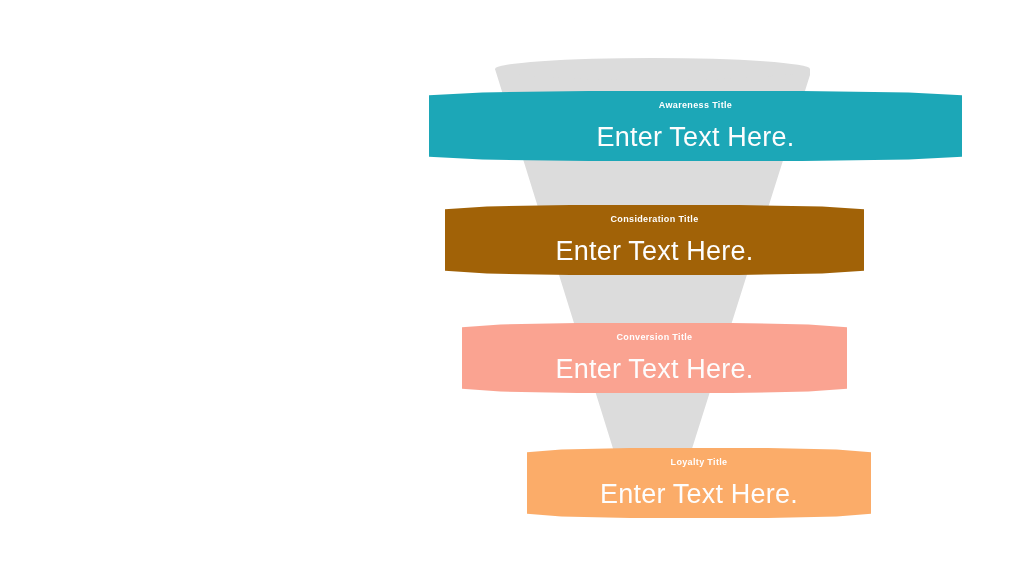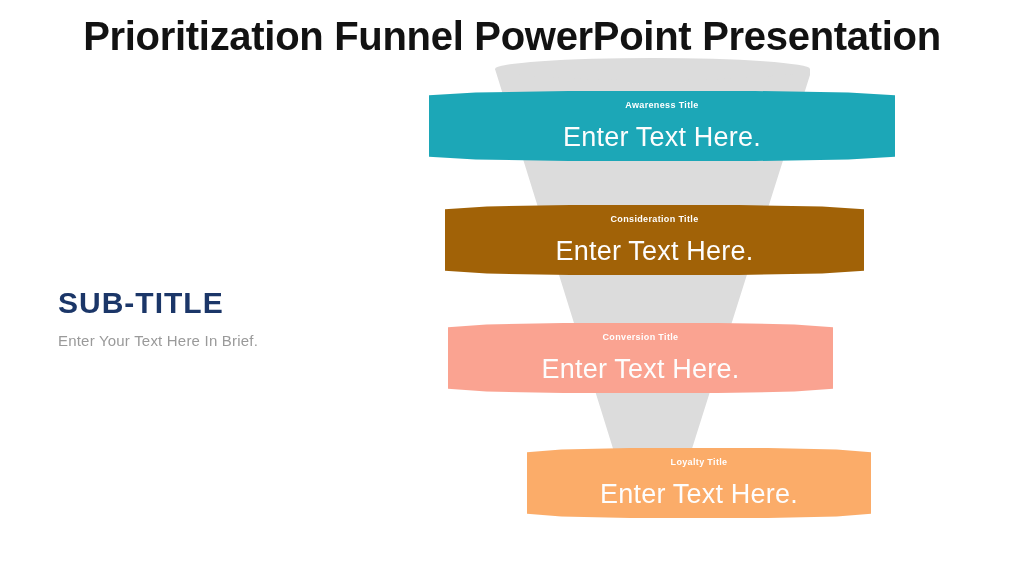--- a/index.html
+++ b/index.html
@@ -101,58 +101,53 @@
     letter-spacing: 0.2px;
     color: #fdfdfd;
     line-height: 1;
   }
 </style>
 </head>
 <body>
 
 <div id="slide" style="background: rgb(255, 255, 255);">
 
-  <div id="slide-title" style="color: rgb(18, 18, 18);">Prioritization Funnel PowerPoint Presentation</div>
 
-  <div id="left-block">
-    <div id="sub-title" style="color: rgb(27, 54, 104);">SUB-TITLE</div>
-    <div id="sub-text" style="color: rgb(154, 154, 154);">Enter Your Text Here In Brief.</div>
-  </div>
 
   <div id="funnel-graphic">
 
     <svg id="funnel-svg" viewBox="0 0 500 490" preserveAspectRatio="none">
       <path id="funnel-body" d="M 95 14
                C 150 4, 350 4, 410 14
                L 410 20
                L 290 400
                L 290 405
                L 215 405
                L 215 400
                Z" fill="#dcdcdc"></path>
       <ellipse id="funnel-top-rim" cx="252.5" cy="14" rx="157.5" ry="11" fill="#dcdcdc"></ellipse>
     </svg>
 
-    <div class="funnel-band band-1" style="left:29px; top:36px; width:466px; height:70px;
+    <div class="funnel-band band-1" style="left:29px; top:36px; width:533px; height:70px;
                 background:#1ca7b7;
                 clip-path: polygon(0% 6%, 10% 2%, 30% 0%, 50% 0%, 70% 0%, 90% 2%, 100% 6%,
                                    100% 94%, 90% 98%, 70% 100%, 50% 100%, 30% 100%, 10% 98%, 0% 94%);">
       <div class="band-label">Awareness Title</div>
       <div class="band-text">Enter Text Here.</div>
     </div>
 
     <div class="funnel-band band-2" style="left:45px; top:150px; width:419px; height:70px;
                 background:#a16207;
                 clip-path: polygon(0% 6%, 10% 2%, 30% 0%, 50% 0%, 70% 0%, 90% 2%, 100% 6%,
                                    100% 94%, 90% 98%, 70% 100%, 50% 100%, 30% 100%, 10% 98%, 0% 94%);">
       <div class="band-label">Consideration Title</div>
       <div class="band-text">Enter Text Here.</div>
     </div>
 
-    <div class="funnel-band band-3" style="left:48px; top:268px; width:385px; height:70px;
+    <div class="funnel-band band-3" style="left:62px; top:268px; width:385px; height:70px;
                 background:#faa391;
                 clip-path: polygon(0% 6%, 10% 2%, 30% 0%, 50% 0%, 70% 0%, 90% 2%, 100% 6%,
                                    100% 94%, 90% 98%, 70% 100%, 50% 100%, 30% 100%, 10% 98%, 0% 94%);">
       <div class="band-label">Conversion Title</div>
       <div class="band-text">Enter Text Here.</div>
     </div>
 
     <div class="funnel-band band-4" style="left:83px; top:393px; width:344px; height:70px;
                 background:#fbac69;
                 clip-path: polygon(0% 6%, 10% 2%, 30% 0%, 50% 0%, 70% 0%, 90% 2%, 100% 6%,

